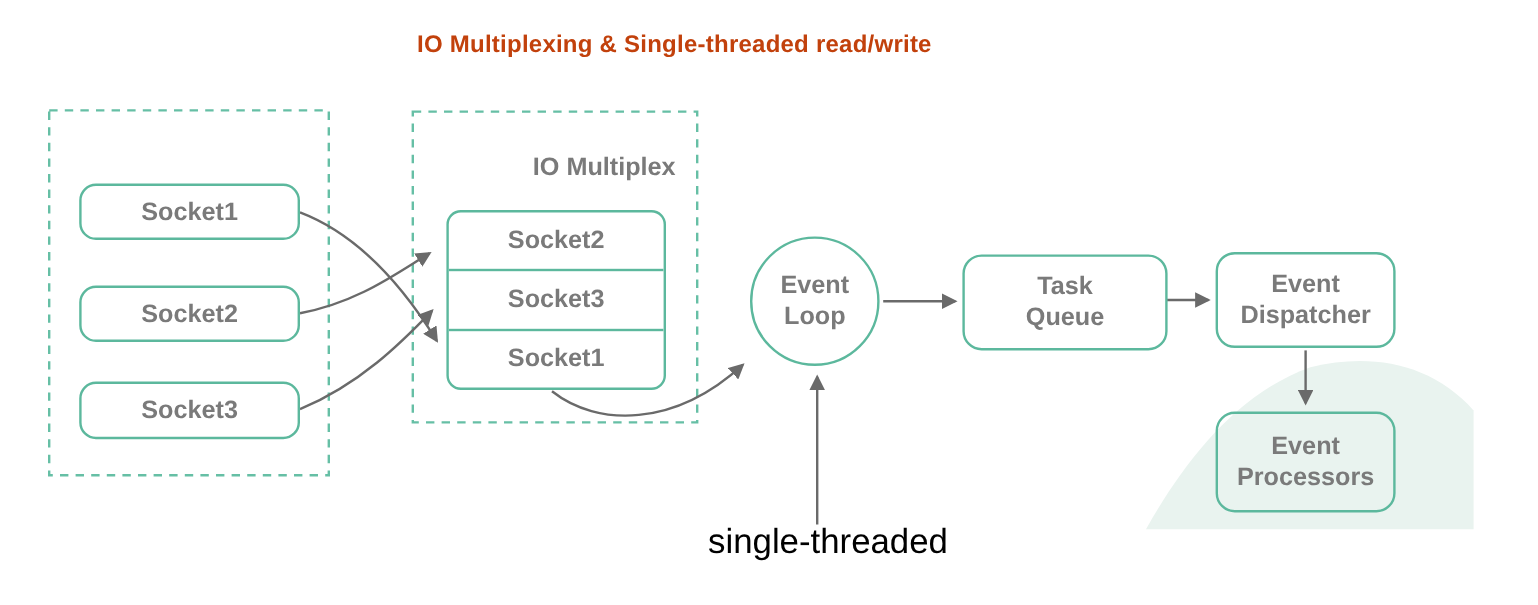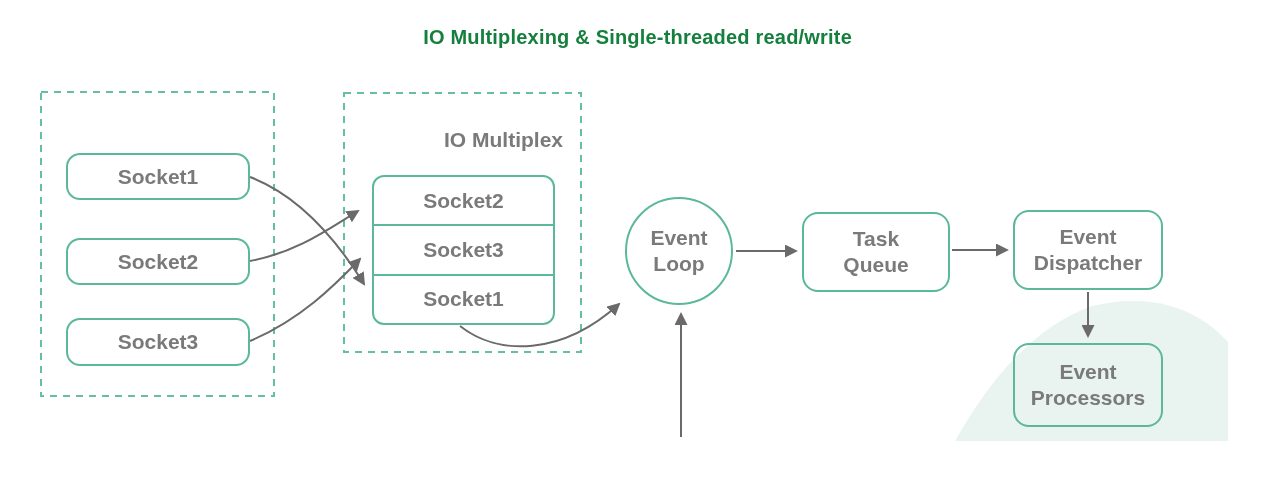--- a/index.html
+++ b/index.html
@@ -7,22 +7,22 @@
     position:relative;
     width:1282px;height:504px;
     background:#ffffff;
     font-family:"Liberation Sans", sans-serif;
     overflow:hidden;
   }
   .layer{position:absolute;left:0;top:0;}
   .abs{position:absolute;box-sizing:border-box;}
   .diagram-title{
     left:272px;top:26px;width:580px;
-    text-align:right;
-    font-size:20px;font-weight:bold;color:#15803d;
+    text-align:center;
+    font-size:20px;font-weight:bold;color:#c2410c;
     letter-spacing:.2px;
   }
   .node{
     background:#ffffff;
     border:2px solid #5cb89d;
     color:#7a7a7a;
     font-size:21px;font-weight:bold;
     display:flex;align-items:center;justify-content:center;
     text-align:center;
     white-space:pre-line;
@@ -47,21 +47,21 @@
   .mux-row{
     flex:1;
     display:flex;align-items:center;justify-content:center;
     color:#7a7a7a;font-size:21px;font-weight:bold;
   }
   .mux-row + .mux-row{border-top:2px solid #5cb89d;}
   .circle-node{
     left:625px;top:197px;width:108px;height:108px;
     border-radius:50%;
   }
-  .task-queue{left:802px;top:212px;width:148px;height:80px;border-radius:16px;}
+  .task-queue{left:802px;top:212px;width:171px;height:80px;border-radius:16px;}
   .event-dispatcher{left:1013px;top:210px;width:150px;height:80px;border-radius:16px;}
   .event-processors{
     left:1013px;top:343px;width:150px;height:84px;border-radius:16px;
     background:transparent;
   }
   .annotation{
     left:565px;top:436px;width:250px;
     text-align:center;
     font-size:29px;font-weight:normal;color:#000000;
   }
@@ -110,14 +110,15 @@
 
   <div class="abs node circle-node">Event
 Loop</div>
   <div class="abs node task-queue">Task
 Queue</div>
   <div class="abs node event-dispatcher">Event
 Dispatcher</div>
   <div class="abs node event-processors">Event
 Processors</div>
 
+  <div class="abs annotation">single-threaded</div>
 
 </div>
 
 </body></html>

